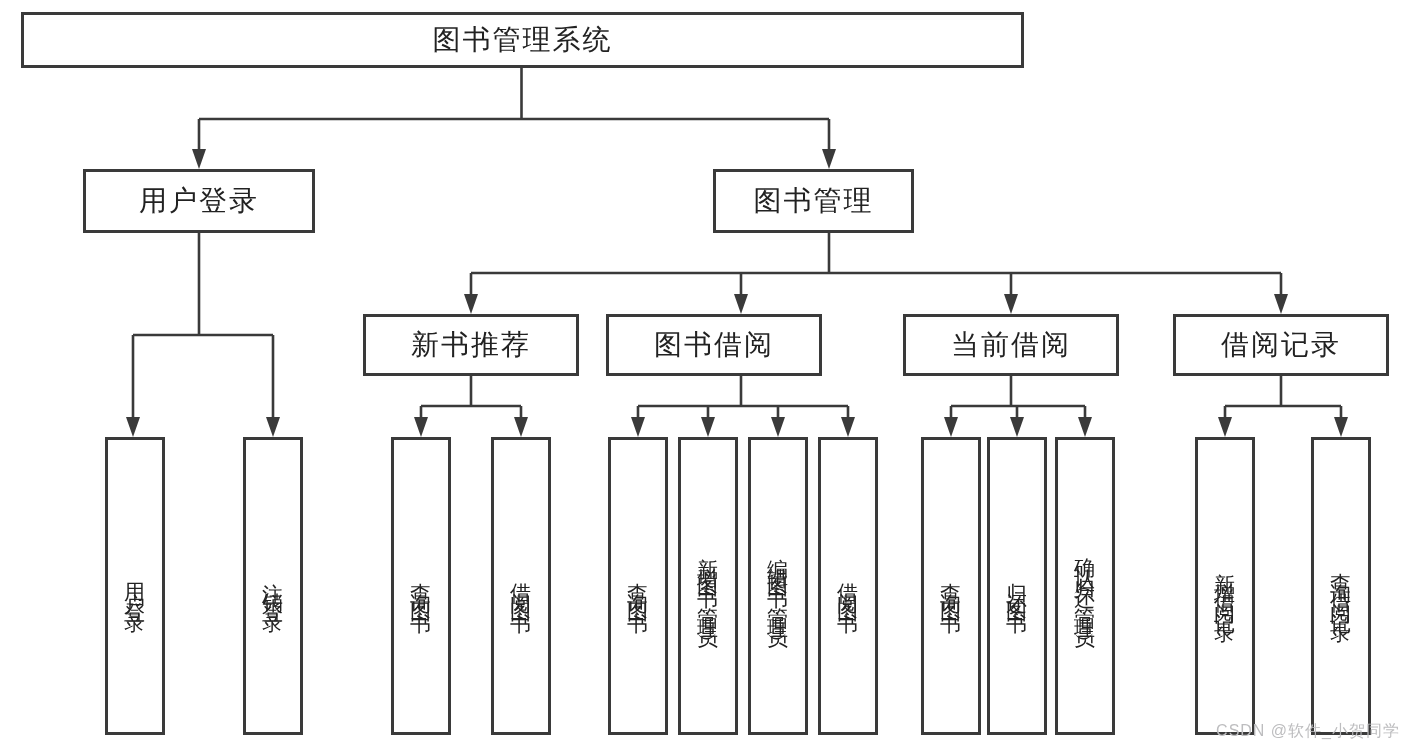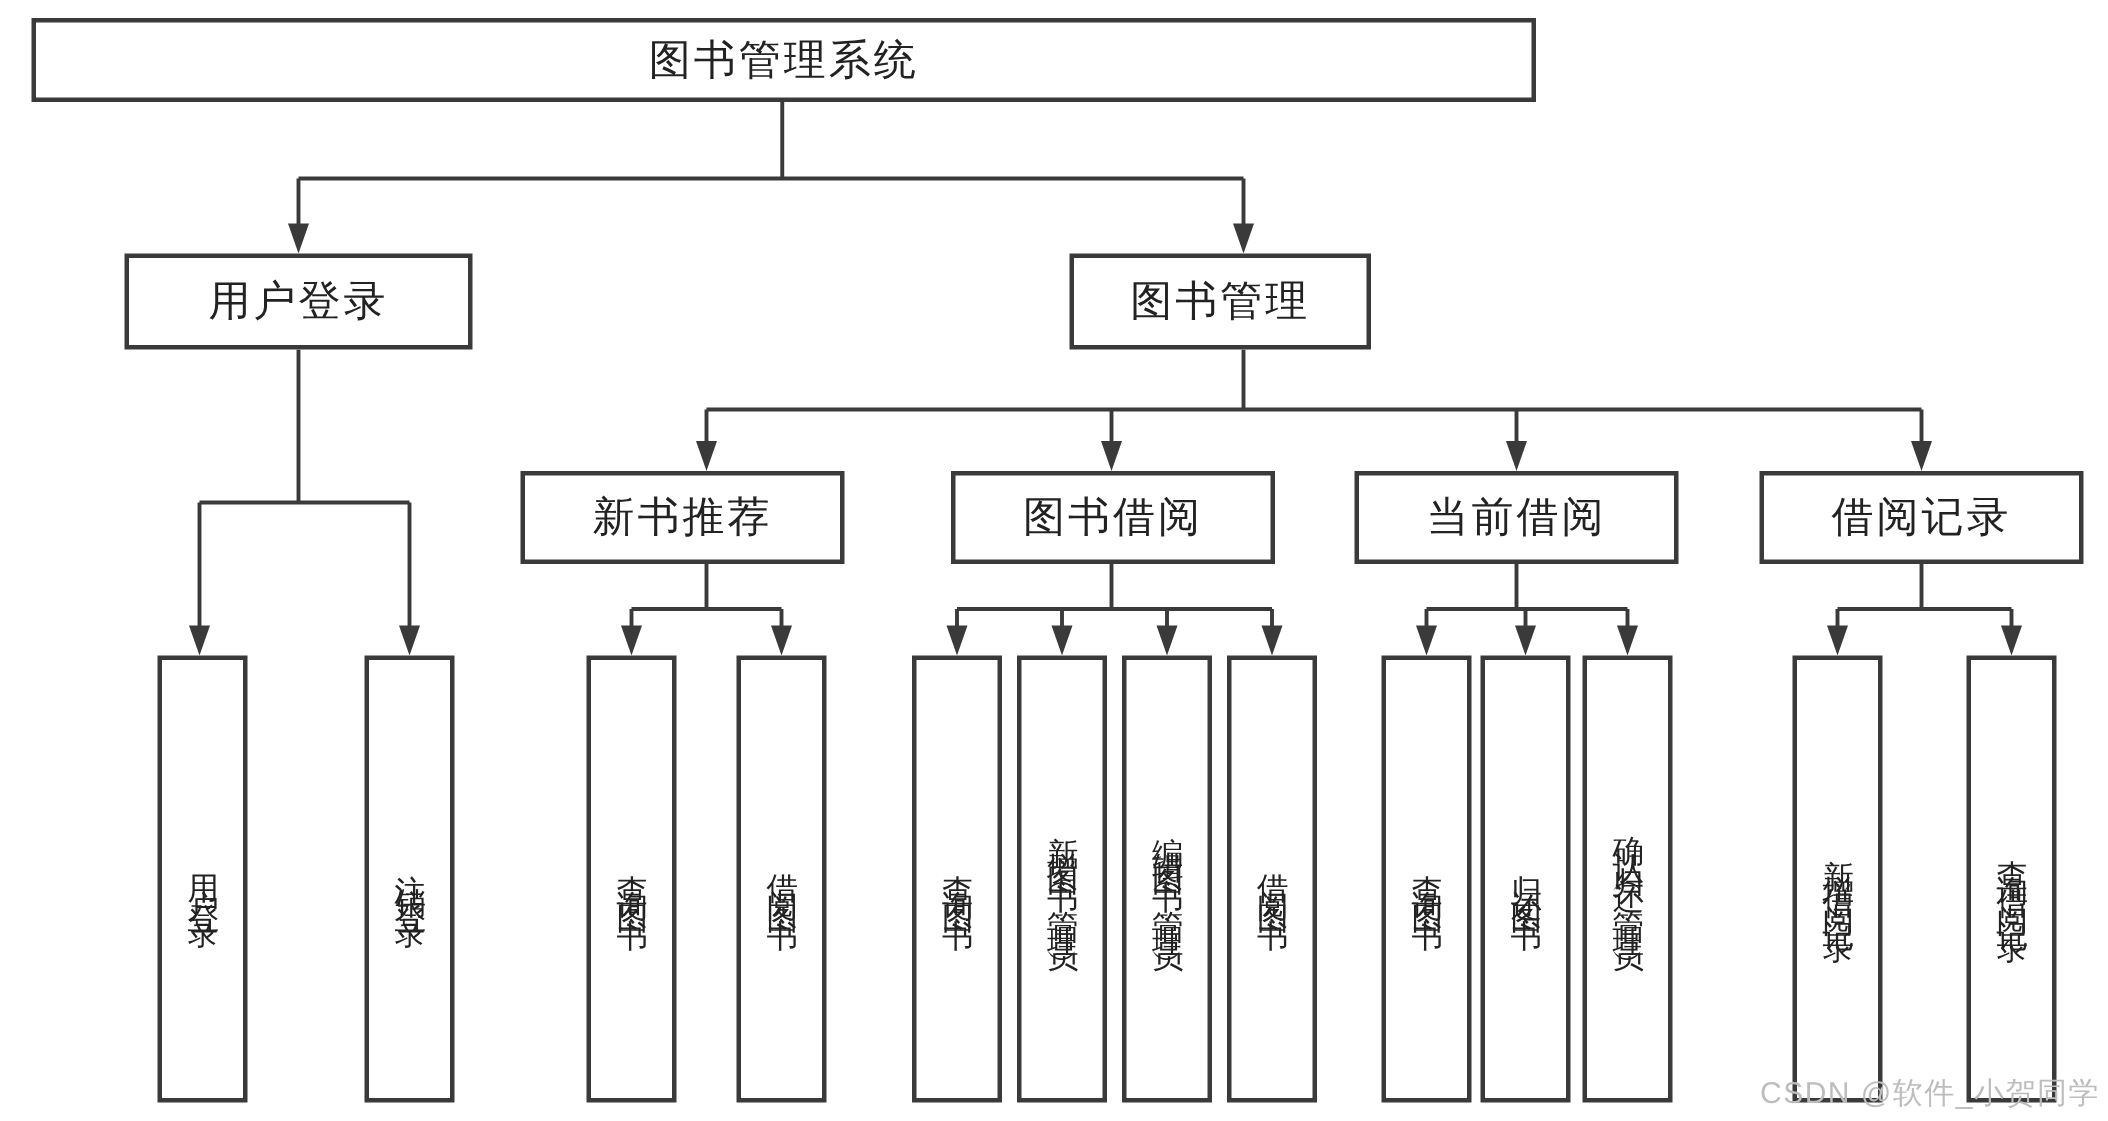--- a/index.html
+++ b/index.html
@@ -27,34 +27,34 @@
     box-sizing:border-box;
     display:flex;align-items:center;justify-content:center;
     text-align:center;
     z-index:2;
   }
   .hlabel{font-size:28px;letter-spacing:2px;white-space:nowrap;}
   .root{left:21px;top:12px;width:1003px;height:56px;}
   .l2a{left:83px;top:169px;width:232px;height:64px;}
   .l2b{left:713px;top:169px;width:201px;height:64px;}
   .l3{top:314px;width:216px;height:62px;}
-  .l3a{left:347px;} .l3b{left:634px;text-align:right;} .l3c{left:903px;} .l3d{left:1173px;}
+  .l3a{left:363px;} .l3b{left:606px;text-align:right;} .l3c{left:903px;} .l3d{left:1173px;}
   .leaf{top:437px;width:60px;height:298px;}
   .vtext{
     writing-mode:vertical-rl;
     text-orientation:mixed;
     font-size:21px;
     letter-spacing:10px;
     line-height:1;
     white-space:nowrap;
   }
   .watermark{
     position:absolute;
     right:5px;bottom:5px;
-    font-size:20px;
+    font-size:16px;
     color:var(--wm);
     letter-spacing:1px;
     z-index:5;
     white-space:nowrap;
     margin-left:15px;
   }
 </style>
 </head>
 <body>
 

